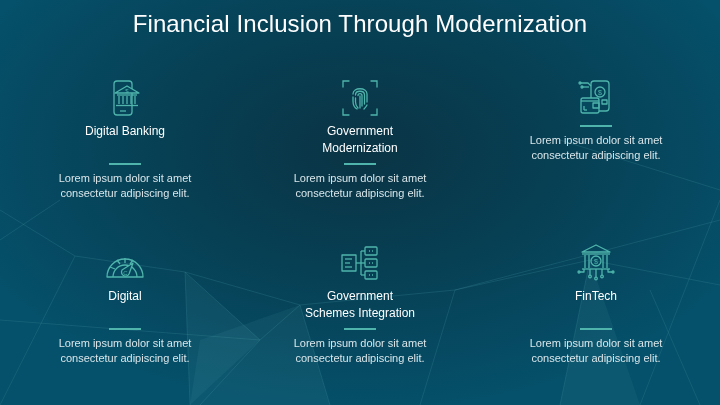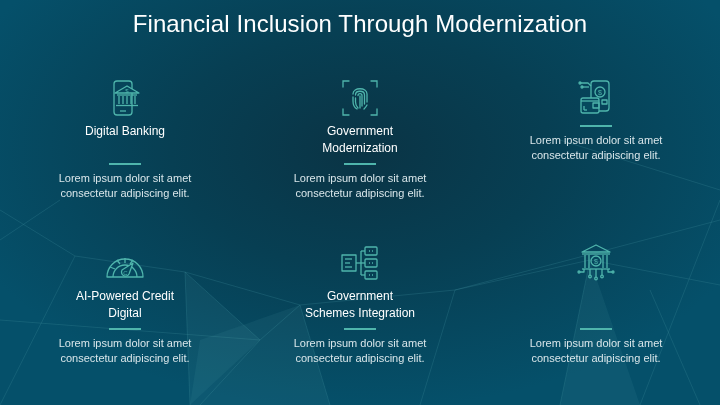--- a/index.html
+++ b/index.html
@@ -130,21 +130,20 @@
     <path d="M2 34 A18 18 0 0 1 38 34 Z"></path>
     <path d="M8 34 A12 12 0 0 1 32 34"></path>
     <line x1="5" y1="24" x2="10" y2="26"></line>
     <line x1="12" y1="17" x2="15" y2="21"></line>
     <line x1="20" y1="15" x2="20" y2="20"></line>
     <line x1="28" y1="17" x2="25" y2="21"></line>
     <path d="M17 27 L28 20 L24 31 A4 4 0 1 1 17 27 Z" fill="#06485d"></path>
     <text x="20.5" y="32" font-size="6" fill="#4fb5ac" stroke="none" text-anchor="middle" font-family="Liberation Sans, sans-serif">C</text>
   </svg>
   <div class="heading">
-    <div>AI-Powered Credit</div>
     <div>Digital</div>
   </div>
   <div class="rule"></div>
   <div class="desc">
     <div>Lorem ipsum dolor sit amet</div>
     <div>consectetur adipiscing elit.</div>
   </div>
 </div>
 
 <div class="card" style="left:260px; top:243px;">
@@ -195,19 +194,20 @@
     <path d="M14 26 V32"></path>
       <circle cx="14" cy="33.5" r="1.3"></circle>
     <path d="M20 26 V34"></path>
       <circle cx="20" cy="35.5" r="1.3"></circle>
     <path d="M26 26 V32"></path>
       <circle cx="26" cy="33.5" r="1.3"></circle>
     <path d="M32 26 V29 H36"></path>
       <circle cx="37" cy="29" r="1"></circle>
   </svg>
   <div class="heading">
+    <div>FinTech</div>
   </div>
   <div class="rule"></div>
   <div class="desc">
     <div>Lorem ipsum dolor sit amet</div>
     <div>consectetur adipiscing elit.</div>
   </div>
 </div>
 
 </body></html>

